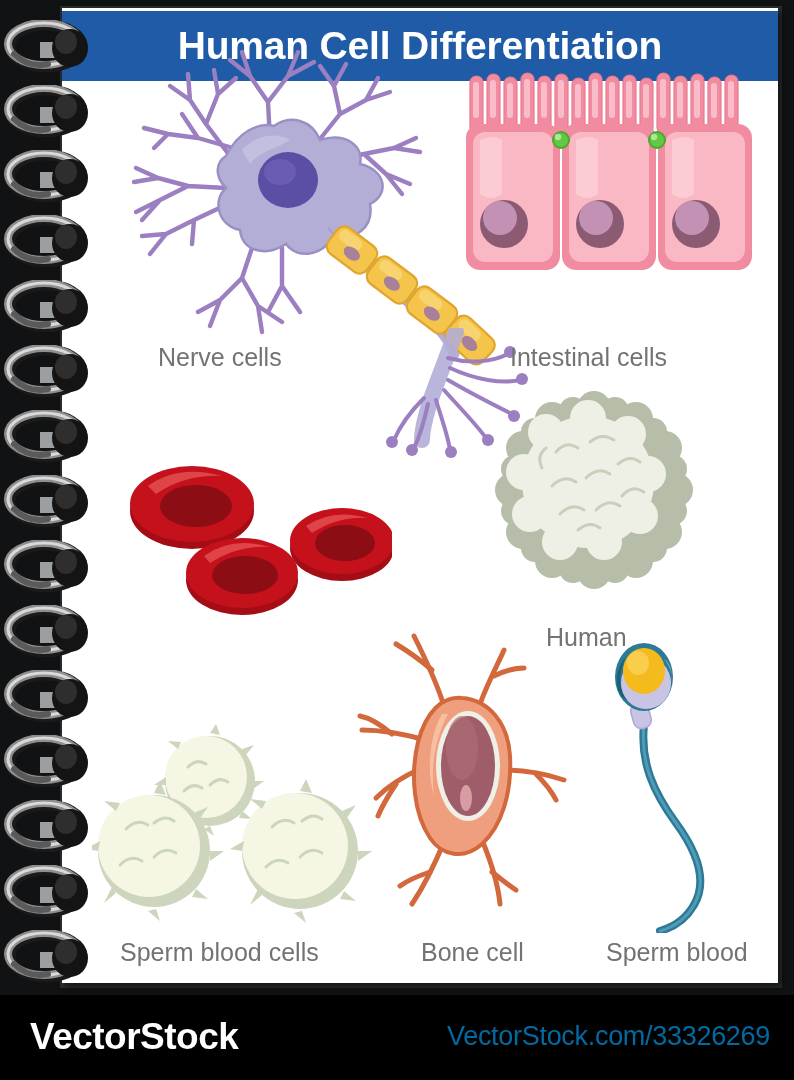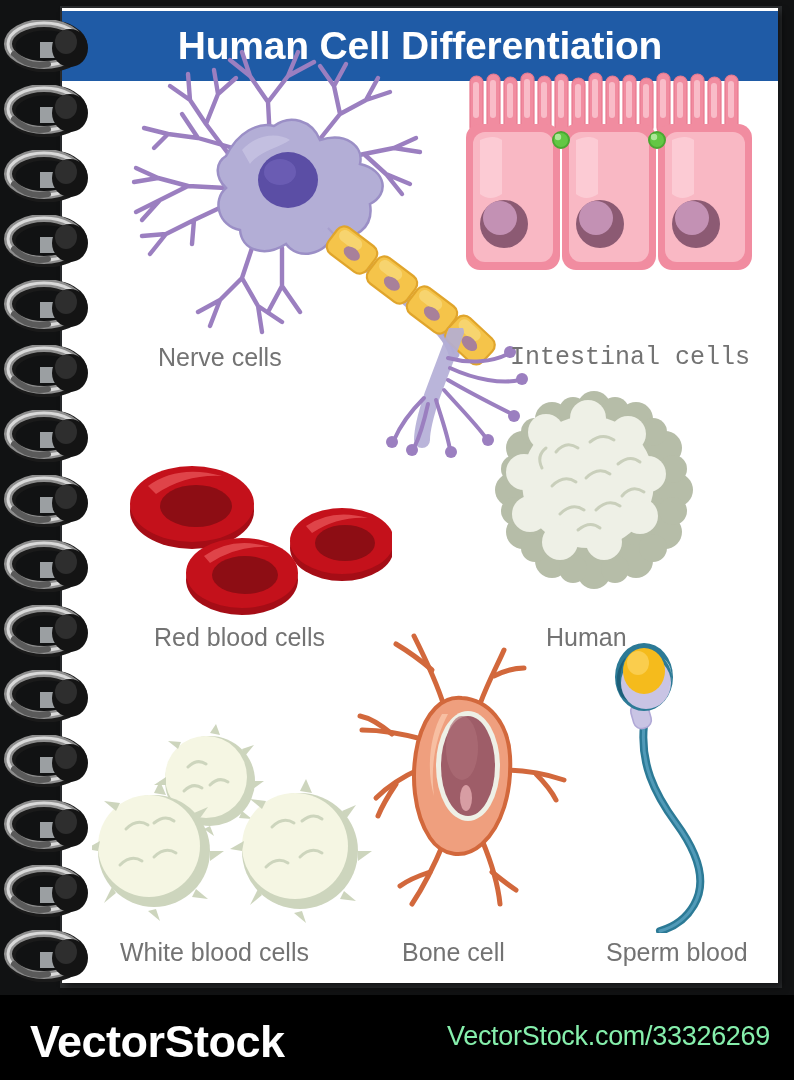--- a/index.html
+++ b/index.html
@@ -43,25 +43,25 @@
   .label{
     position:absolute;color:#737373;font-size:25px;white-space:nowrap;
   }
   
   .fig{position:absolute;}
   
   #footer{
     position:absolute;left:0;top:995px;width:794px;height:85px;background:#000000;
   }
   #footer-brand{
-    position:absolute;left:30px;top:21px;color:#fff;font-size:45px;font-weight:bold;
+    position:absolute;left:30px;top:21px;color:#fff;font-size:37px;font-weight:bold;
     letter-spacing:-.5px;
   }
   #footer-url{
-    position:absolute;right:24px;top:26px;color:#86efac;font-size:27px;letter-spacing:-.3px;
+    position:absolute;right:24px;top:26px;color:#0369a1;font-size:27px;letter-spacing:-.3px;
   }
 </style>
 </head>
 <body>
 
 <div id="frame">
   <div id="frame-inner"></div>
 </div>
 
 <div id="page">
@@ -212,21 +212,21 @@
     </g>
 
     <g>
       <circle cx="101" cy="74" r="8" fill="#63c744" stroke="#4aa832" stroke-width="2"></circle>
       <circle cx="98" cy="71" r="3.2" fill="#b5eba2" opacity=".9"></circle>
       <circle cx="197" cy="74" r="8" fill="#63c744" stroke="#4aa832" stroke-width="2"></circle>
       <circle cx="194" cy="71" r="3.2" fill="#b5eba2" opacity=".9"></circle>
     </g>
   </svg>
 
-  <div class="label" style="left:448px;top:335px;font-family:Liberation Mono, monospace;">Intestinal cells</div>
+  <div class="label" style="left:448px;top:335px;">Intestinal cells</div>
 
   <svg class="fig" style="left:50px;top:440px;" width="280" height="170" viewBox="0 0 280 170">
     <g>
       <ellipse cx="80" cy="63" rx="62" ry="38" fill="#a50d16"></ellipse>
       <ellipse cx="80" cy="56" rx="62" ry="38" fill="#c4111b"></ellipse>
       <ellipse cx="84" cy="58" rx="36" ry="21" fill="#8d0d14"></ellipse>
       <path d="M36,38 q30,-22 74,-10 q-36,-2 -66,18 Z" fill="#e8565a" opacity=".75"></path>
     </g>
     <g>
       <ellipse cx="230" cy="100" rx="52" ry="33" fill="#a50d16"></ellipse>
@@ -235,21 +235,20 @@
       <path d="M194,78 q26,-18 62,-8 q-30,-2 -56,15 Z" fill="#e8565a" opacity=".75"></path>
     </g>
     <g>
       <ellipse cx="130" cy="132" rx="56" ry="35" fill="#a50d16"></ellipse>
       <ellipse cx="130" cy="125" rx="56" ry="35" fill="#c4111b"></ellipse>
       <ellipse cx="133" cy="127" rx="33" ry="19" fill="#8d0d14"></ellipse>
       <path d="M92,108 q28,-20 66,-9 q-32,-2 -60,16 Z" fill="#e8565a" opacity=".75"></path>
     </g>
   </svg>
 
-  <div class="label" style="left:92px;top:615px;">Red blood cells</div>
 
   <svg class="fig" style="left:432px;top:382px;" width="200" height="200" viewBox="0 0 200 200">
     <g>
       <circle cx="100" cy="100" r="82" fill="#b6bda8"></circle>
       <g fill="#b6bda8">
         <circle cx="100" cy="18" r="17"></circle>
           <circle cx="142" cy="29" r="17"></circle>
         <circle cx="171" cy="58" r="17"></circle>
           <circle cx="182" cy="100" r="17"></circle>
         <circle cx="171" cy="142" r="17"></circle>
@@ -362,21 +361,21 @@
         <polygon points="266,128 280,128 266,138"></polygon>
           <polygon points="252,168 264,178 248,176"></polygon>
         <polygon points="210,188 214,200 202,190"></polygon>
           <polygon points="170,172 158,182 166,166"></polygon>
         <polygon points="150,128 138,126 152,118"></polygon>
           <polygon points="170,86 158,76 174,78"></polygon>
       </g>
     </g>
   </svg>
 
-  <div class="label" style="left:58px;top:930px;">White blood cells</div>
+  <div class="label" style="left:58px;top:930px;">Sperm blood cells</div>
 
   <svg class="fig" style="left:290px;top:610px;" width="220" height="310" viewBox="0 0 220 310">
     <g stroke="#d2683c" stroke-width="5" fill="none" stroke-linecap="round">
       <path d="M92,88 C84,62 72,38 62,18"></path>
         <path d="M80,52 C66,40 54,32 44,26"></path>
       <path d="M128,86 C136,64 146,46 152,32"></path>
         <path d="M142,58 C154,52 164,50 172,50"></path>
       <path d="M74,122 C52,116 30,112 10,112"></path>
         <path d="M40,116 C28,106 18,100 8,98"></path>
       <path d="M70,150 C52,158 36,168 24,180"></path>
@@ -390,21 +389,21 @@
     </g>
     <path d="M110,80 C136,82 156,104 158,138 C160,174 150,208 130,226
              C112,242 90,238 78,220 C62,196 58,158 66,124 C74,94 90,78 110,80 Z" fill="#ef9f7e" stroke="#d2683c" stroke-width="4"></path>
     <path d="M96,96 C84,118 78,148 82,178 C74,152 78,116 90,96 Z" fill="#f8c4a8" opacity=".85"></path>
     <ellipse cx="116" cy="148" rx="32" ry="55" fill="#eef0e6"></ellipse>
     <ellipse cx="116" cy="148" rx="27" ry="50" fill="#9e5d68"></ellipse>
     <ellipse cx="110" cy="130" rx="16" ry="32" fill="#ac6d76" opacity=".7"></ellipse>
     <ellipse cx="114" cy="180" rx="6" ry="13" fill="#e0a8ae" opacity=".85"></ellipse>
   </svg>
 
-  <div class="label" style="left:340px;top:930px;">Bone cell</div>
+  <div class="label" style="left:359px;top:930px;">Bone cell</div>
 
   <svg class="fig" style="left:520px;top:635px;" width="180" height="290" viewBox="0 0 180 290">
     <path d="M62,82 C58,120 72,150 94,180 C116,210 126,238 112,262 C104,276 92,284 78,288" stroke="#2c7a96" stroke-width="8" fill="none" stroke-linecap="round"></path>
     <path d="M62,82 C58,120 72,150 94,180 C116,210 126,238 112,262 C104,276 92,284 78,288" stroke="#5ba3c0" stroke-width="3" fill="none" stroke-linecap="round" opacity=".8"></path>
     <g transform="translate(56,62) rotate(-16)">
       <rect x="-9" y="-2" width="18" height="26" rx="8" fill="#c9c4e4" stroke="#b0a8d6" stroke-width="1.6"></rect>
     </g>
     <g>
       <ellipse cx="62" cy="34" rx="29" ry="34" fill="#2c7a96"></ellipse>
       <path d="M40,54 C32,44 33,26 44,14 C36,30 36,46 46,58 Z" fill="#1d5f79"></path>

